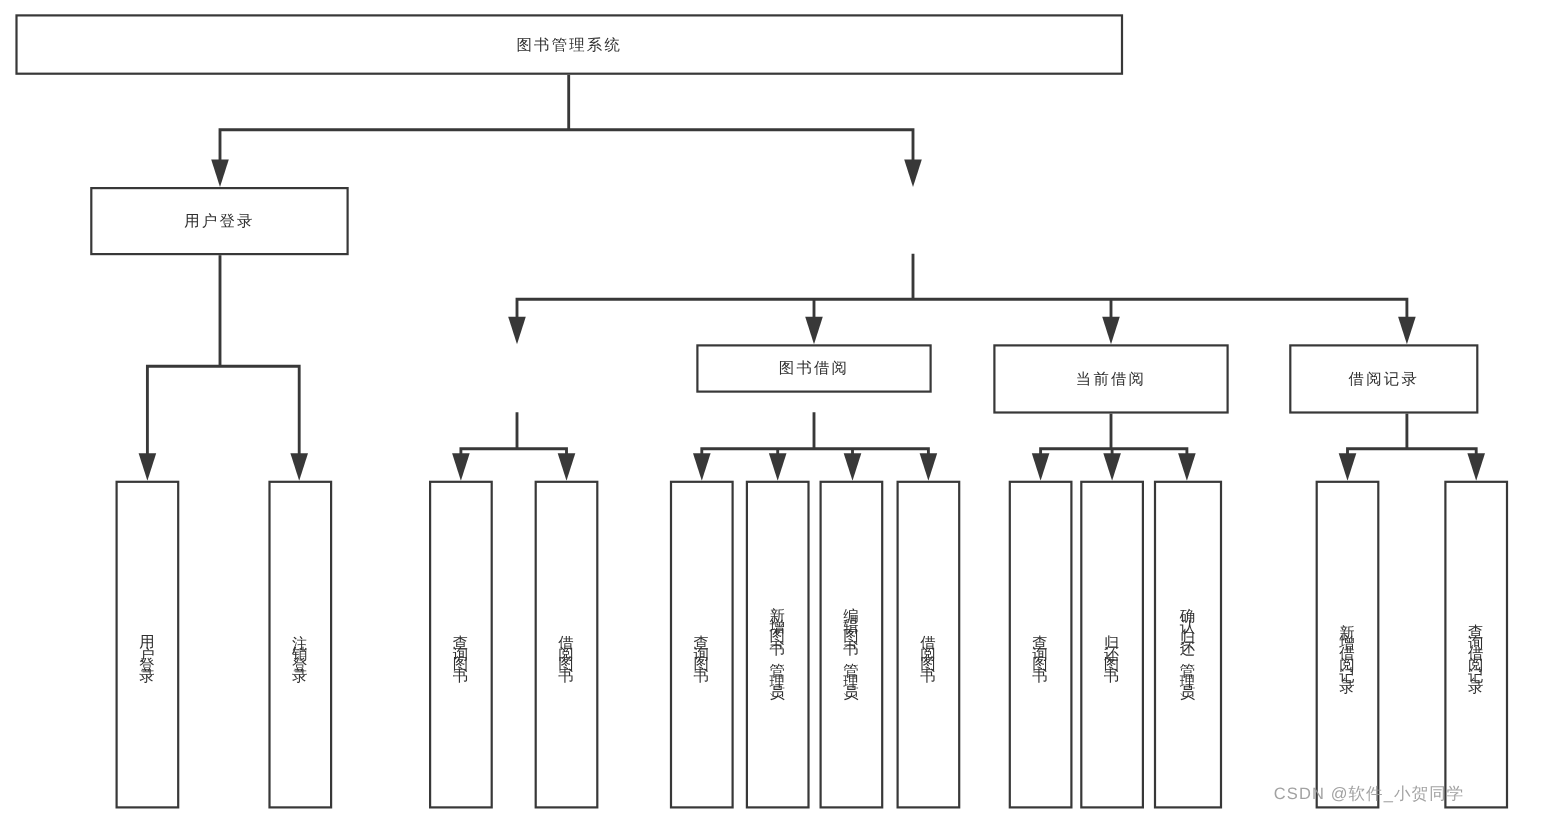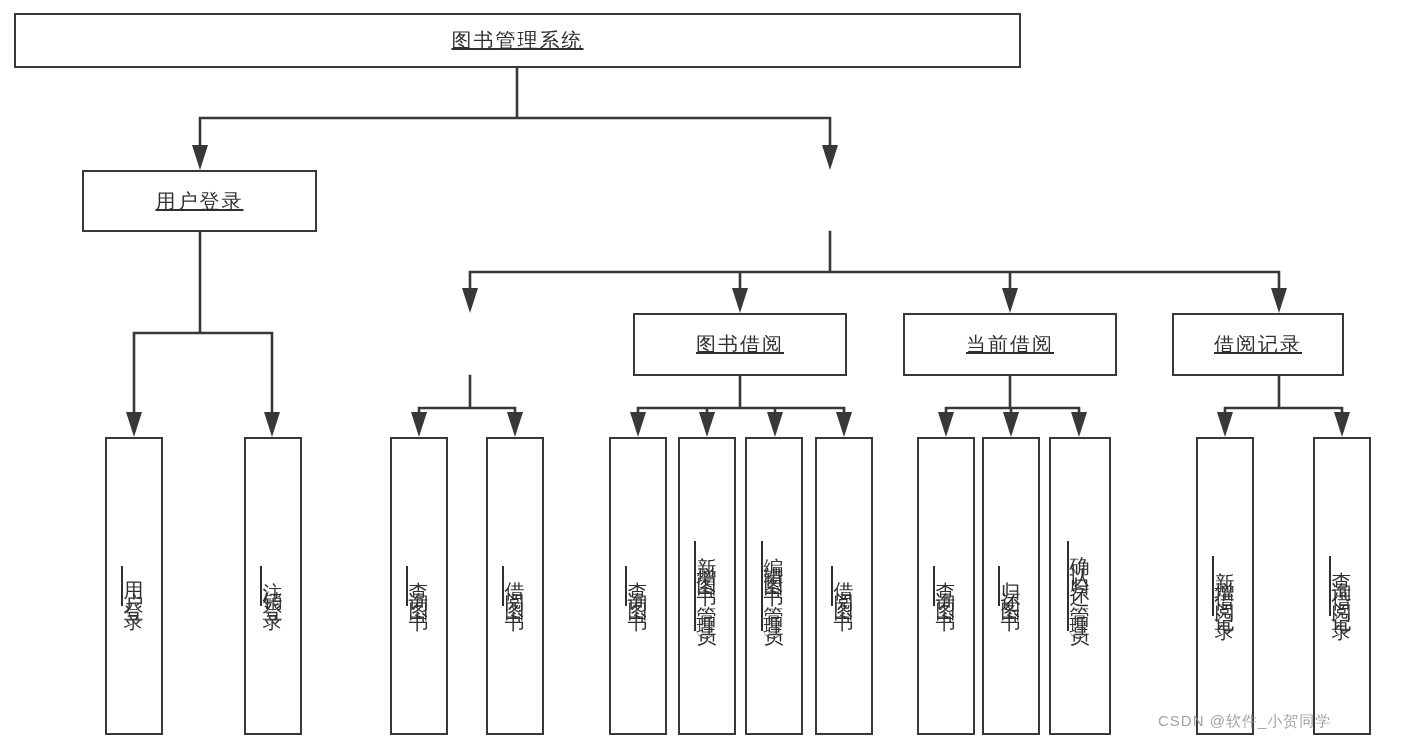--- a/index.html
+++ b/index.html
@@ -12,26 +12,25 @@
   }
   .connectors { position:absolute; left:0; top:0; width:1405px; height:747px; }
   .node {
     position:absolute;
     box-sizing:border-box;
     border:2.5px solid #383838;
     background:#ffffff;
     display:flex;
     align-items:center;
     justify-content:center;
-    font-size:20px;
+    font-size:14px;
     letter-spacing:2px;
     color:#2f2f2f;
     text-align:center;
     z-index:2;
-    text-decoration:underline;
   }
   .node.v {
     writing-mode:vertical-rl;
     text-orientation:mixed;
     letter-spacing:10px;
     line-height:1;
     padding:6px 0;
   }
   .watermark {
     position:absolute;
@@ -84,21 +83,21 @@
       <polygon points="1071,412 1087,412 1079,437"></polygon>
       <polygon points="1217,412 1233,412 1225,437"></polygon>
       <polygon points="1334,412 1350,412 1342,437"></polygon>
     </g>
   </svg>
 
   <div class="node" style="left:14px;top:13px;width:1007px;height:55px">图书管理系统</div>
 
   <div class="node" style="left:82px;top:170px;width:235px;height:62px">用户登录</div>
 
-  <div class="node" style="left:633px;top:313px;width:214px;height:63px">图书借阅</div>
+  <div class="node" style="left:633px;top:313px;width:214px;height:44px">图书借阅</div>
   <div class="node" style="left:903px;top:313px;width:214px;height:63px">当前借阅</div>
   <div class="node" style="left:1172px;top:313px;width:172px;height:63px">借阅记录</div>
 
   <div class="node v" style="left:105px;top:437px;width:58px;height:298px">用户登录</div>
   <div class="node v" style="left:244px;top:437px;width:58px;height:298px">注销登录</div>
 
   <div class="node v" style="left:390px;top:437px;width:58px;height:298px">查询图书</div>
   <div class="node v" style="left:486px;top:437px;width:58px;height:298px">借阅图书</div>
 
   <div class="node v" style="left:609px;top:437px;width:58px;height:298px">查询图书</div>

